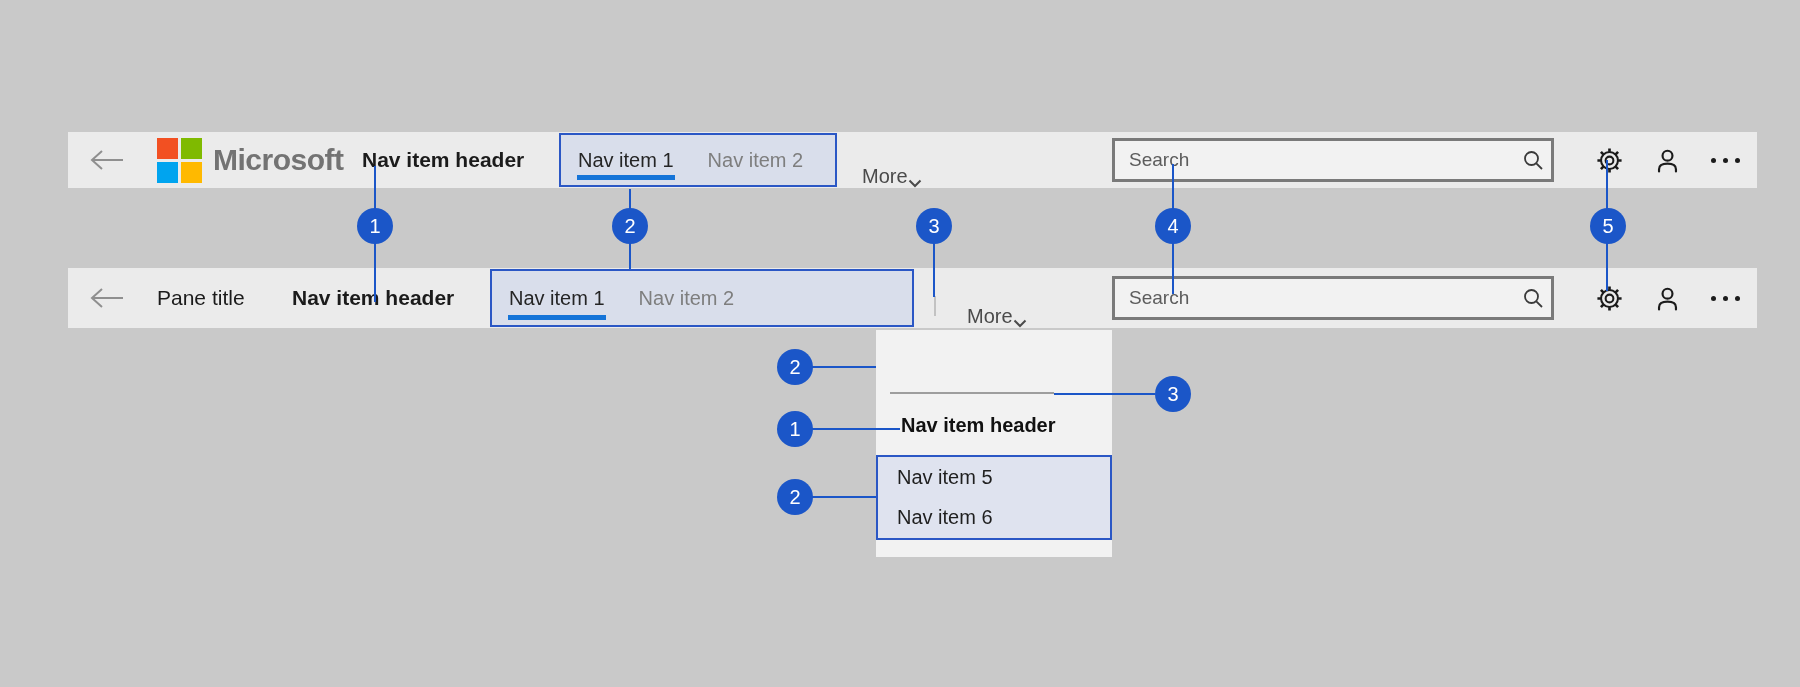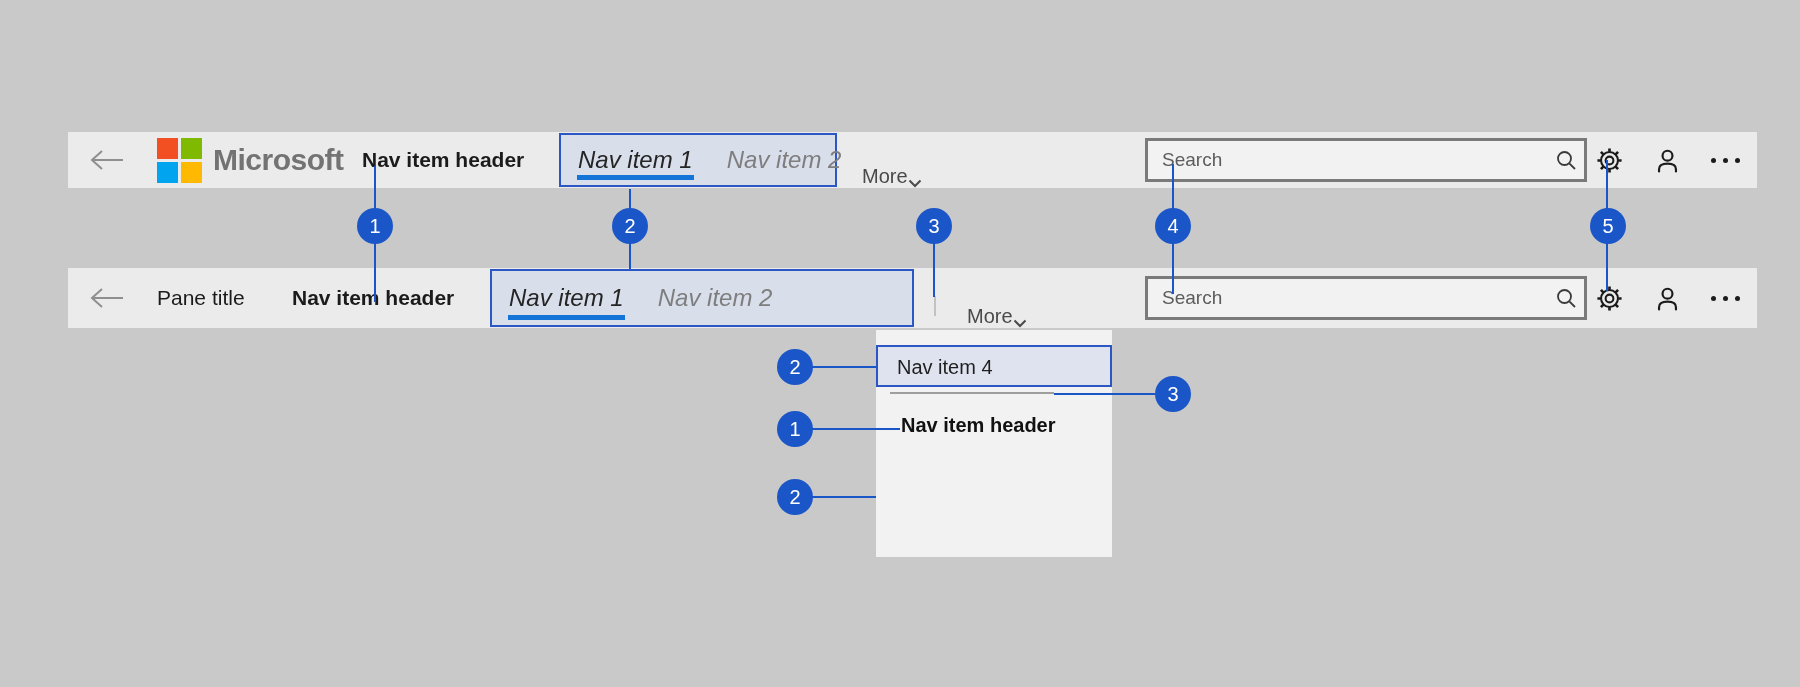--- a/index.html
+++ b/index.html
@@ -46,38 +46,38 @@
   
   .hl-box{
     top:1px;border:2px solid #2b57c5;background:#d9deeb;
     display:flex;align-items:stretch;box-sizing:border-box;
   }
   .bar-top .hl-box{left:491px;width:278px;height:54px;}
   .bar-pane .hl-box{left:422px;width:424px;height:58px;}
 
   .nav-item{
     position:relative;display:flex;align-items:center;
-    padding:0 17px;font-size:24px;color:#7e7e7e;white-space:nowrap;cursor:pointer;font-style:italic;
+    padding:0 17px;font-size:20px;color:#7e7e7e;white-space:nowrap;cursor:pointer;
   }
   .nav-item.selected{color:#252525;}
   .nav-item .underline{
     position:absolute;left:16px;right:16px;bottom:5px;height:5px;background:#1574d8;
   }
 
   .more-btn{
     top:0;bottom:0;display:flex;align-items:flex-end;
     font-size:20px;color:#4a4a4a;cursor:pointer;white-space:nowrap;
   }
   .bar-top .more-btn{left:794px;}
   .bar-pane .more-btn{left:899px;}
 
   .overflow-divider{left:866px;top:28px;width:2px;height:20px;background:#c2c2c2;}
 
   
-  .search-wrap{left:1077px;width:442px;height:44px;}
+  .search-wrap{left:1044px;width:442px;height:44px;}
   .bar-top .search-wrap{top:6px;}
   .bar-pane .search-wrap{top:8px;}
   .search-wrap input{
     width:100%;height:100%;box-sizing:border-box;
     border:3px solid #7a7a7a;background:#f2f2f2;
     padding:0 44px 0 14px;font-size:19px;color:#333;
     font-family:"Liberation Sans","DejaVu Sans",sans-serif;outline:none;
   }
   .search-wrap input::placeholder{color:#5c5c5c;opacity:1;}
   .search-wrap .mag{
@@ -283,27 +283,30 @@
     <div class="icon-btn icon-dots">
       <span class="dots">
           <i></i>
           <i></i>
           <i></i>
         </span>
     </div>
   </header>
 
   <div class="dropdown">
-    <div class="dd-box dd-box-top">
-      <div class="dd-item">
-        <span>Nav item 4</span>
-      </div>
-    </div>
     <div class="dd-separator"></div>
     <div class="dd-header">Nav item header</div>
+    <div class="dd-box dd-box-bottom">
+      <div class="dd-item">
+        <span>Nav item 5</span>
+      </div>
+      <div class="dd-item">
+        <span>Nav item 6</span>
+      </div>
+    </div>
   </div>
 
   <span class="cl v l1u"></span>
   <span class="cl v l1d"></span>
   <span class="cl v l2u"></span>
   <span class="cl v l2d"></span>
   <span class="cl v l3d"></span>
   <span class="cl v l4u"></span>
   <span class="cl v l4d"></span>
   <span class="cl v l5u"></span>

